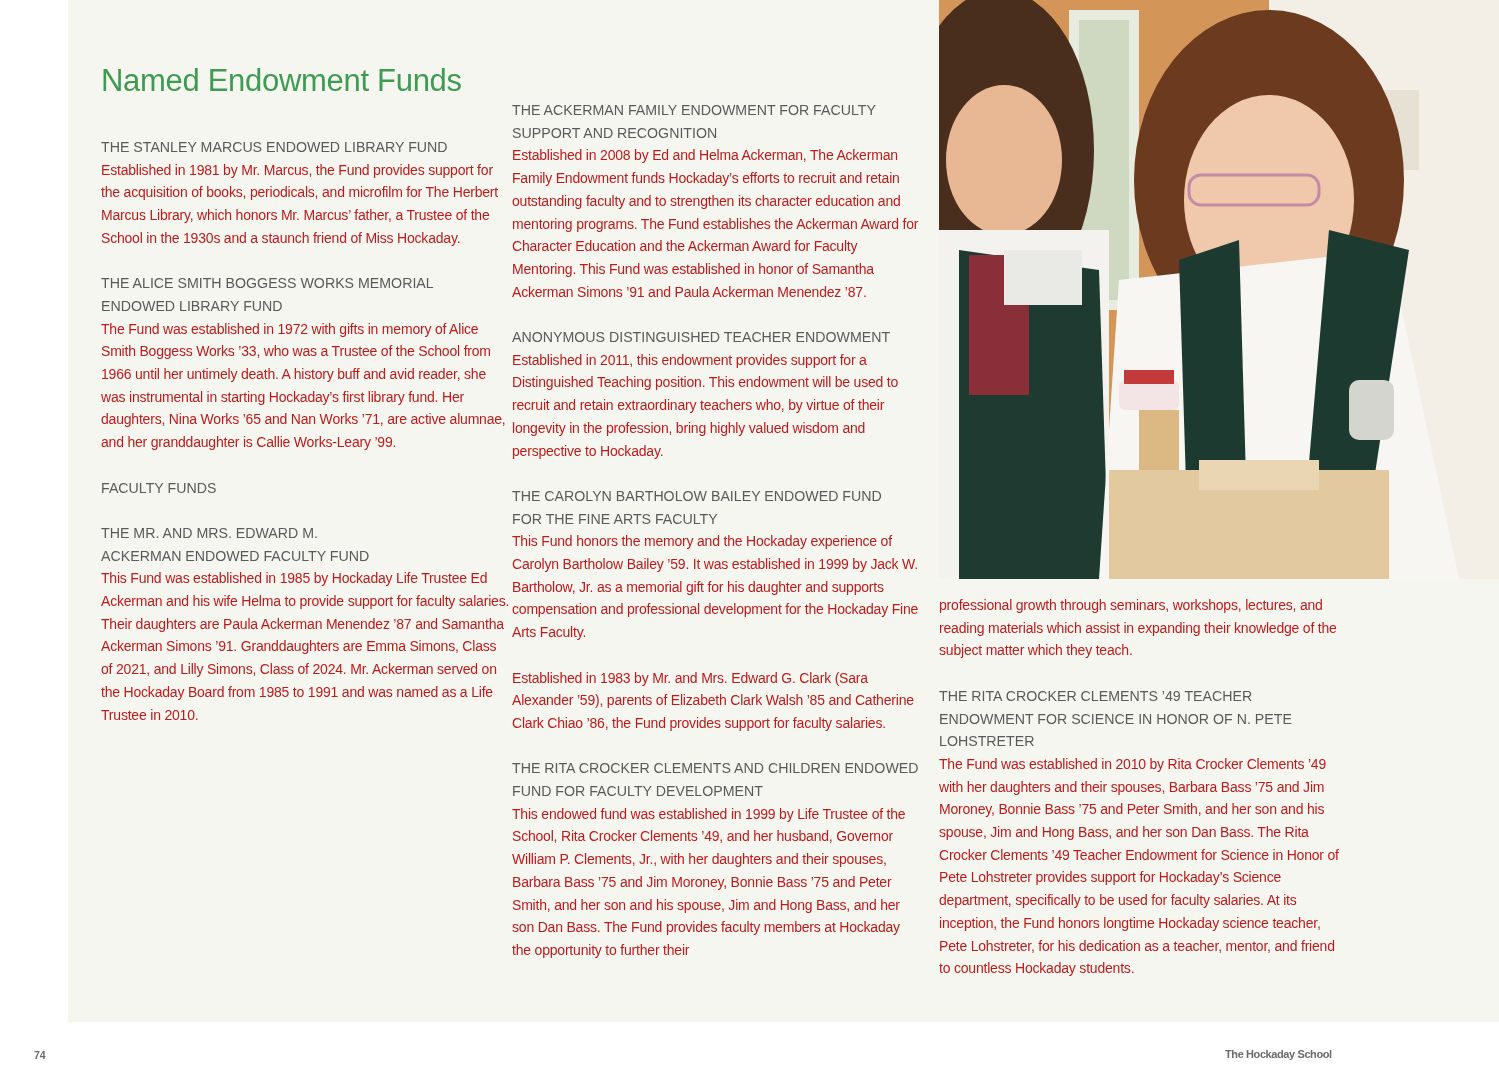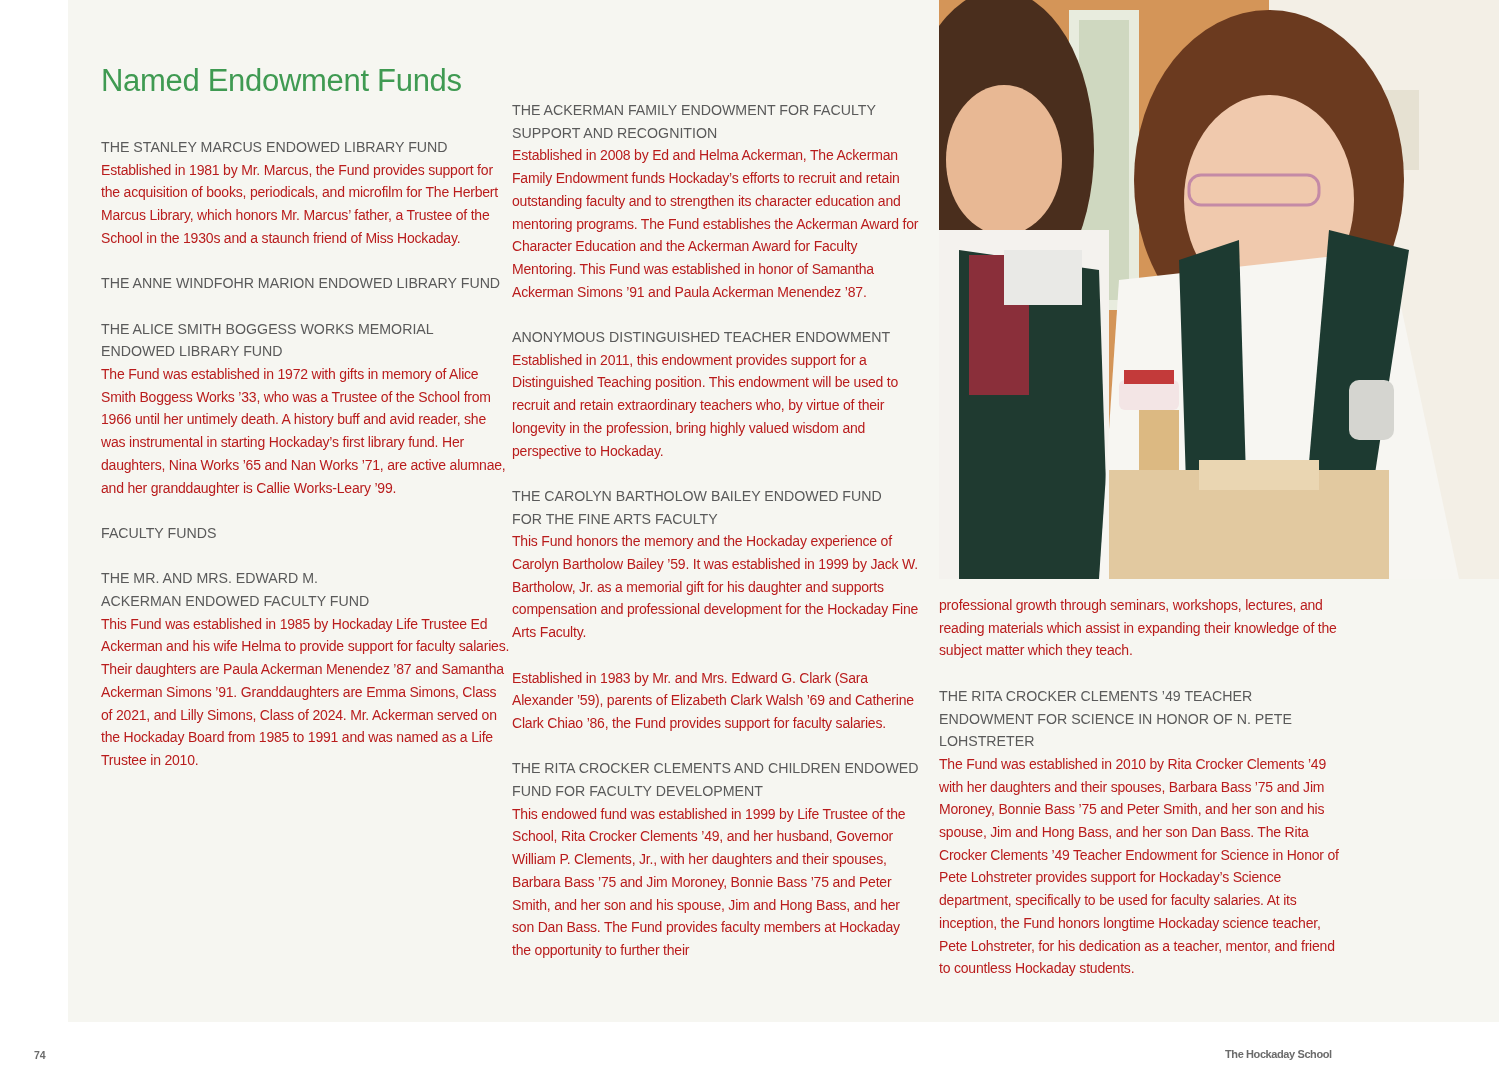--- a/index.html
+++ b/index.html
@@ -58,21 +58,20 @@
 <div class="panel"></div>
 
 <div class="col col-1">
   <h1 class="page-title">Named Endowment Funds</h1>
 
   <div class="fund">
     <div class="fund-title">THE STANLEY MARCUS ENDOWED LIBRARY FUND</div>
     <div class="fund-body">Established in 1981 by Mr. Marcus, the Fund provides support for the acquisition of books, periodicals, and microfilm for The Herbert Marcus Library, which honors Mr. Marcus’ father, a Trustee of the School in the 1930s and a staunch friend of Miss Hockaday.</div>
   </div>
   <div class="fund">
-    <div class="fund-title">THE ANNE WINDFOHR MARION ENDOWED LIBRARY FUND</div>
   </div>
   <div class="fund">
     <div class="fund-title">THE ALICE SMITH BOGGESS WORKS MEMORIAL ENDOWED LIBRARY FUND</div>
     <div class="fund-body">The Fund was established in 1972 with gifts in memory of Alice Smith Boggess Works ’33, who was a Trustee of the School from 1966 until her untimely death. A history buff and avid reader, she was instrumental in starting Hockaday’s first library fund. Her daughters, Nina Works ’65 and Nan Works ’71, are active alumnae, and her granddaughter is Callie Works-Leary ’99.</div>
   </div>
 
   <div class="section-heading">FACULTY FUNDS</div>
 
   <div class="fund">
     <div class="fund-title" style="width:300px;">THE MR. AND MRS. EDWARD M. ACKERMAN ENDOWED FACULTY FUND</div>
@@ -87,21 +86,21 @@
   </div>
   <div class="fund">
     <div class="fund-title">ANONYMOUS DISTINGUISHED TEACHER ENDOWMENT</div>
     <div class="fund-body">Established in 2011, this endowment provides support for a Distinguished Teaching position. This endowment will be used to recruit and retain extraordinary teachers who, by virtue of their longevity in the profession, bring highly valued wisdom and perspective to Hockaday.</div>
   </div>
   <div class="fund">
     <div class="fund-title" style="width:380px;">THE CAROLYN BARTHOLOW BAILEY ENDOWED FUND FOR THE FINE ARTS FACULTY</div>
     <div class="fund-body">This Fund honors the memory and the Hockaday experience of Carolyn Bartholow Bailey ’59. It was established in 1999 by Jack W. Bartholow, Jr. as a memorial gift for his daughter and supports compensation and professional development for the Hockaday Fine Arts Faculty.</div>
   </div>
   <div class="fund">
-    <div class="fund-body">Established in 1983 by Mr. and Mrs. Edward G. Clark (Sara Alexander ’59), parents of Elizabeth Clark Walsh ’69 and Catherine Clark Chiao ’86, the Fund provides support for faculty salaries.</div>
+    <div class="fund-body">Established in 1983 by Mr. and Mrs. Edward G. Clark (Sara Alexander ’59), parents of Elizabeth Clark Walsh ’85 and Catherine Clark Chiao ’86, the Fund provides support for faculty salaries.</div>
   </div>
   <div class="fund">
     <div class="fund-title">THE RITA CROCKER CLEMENTS AND CHILDREN ENDOWED FUND FOR FACULTY DEVELOPMENT</div>
     <div class="fund-body">This endowed fund was established in 1999 by Life Trustee of the School, Rita Crocker Clements ’49, and her husband, Governor William P. Clements, Jr., with her daughters and their spouses, Barbara Bass ’75 and Jim Moroney, Bonnie Bass ’75 and Peter Smith, and her son and his spouse, Jim and Hong Bass, and her son Dan Bass. The Fund provides faculty members at Hockaday the opportunity to further their</div>
   </div>
 </div>
 
 <div class="photo">
   <svg viewBox="0 0 560 579" preserveAspectRatio="none">
     <rect x="0" y="0" width="560" height="579" fill="#efe9df"></rect>

